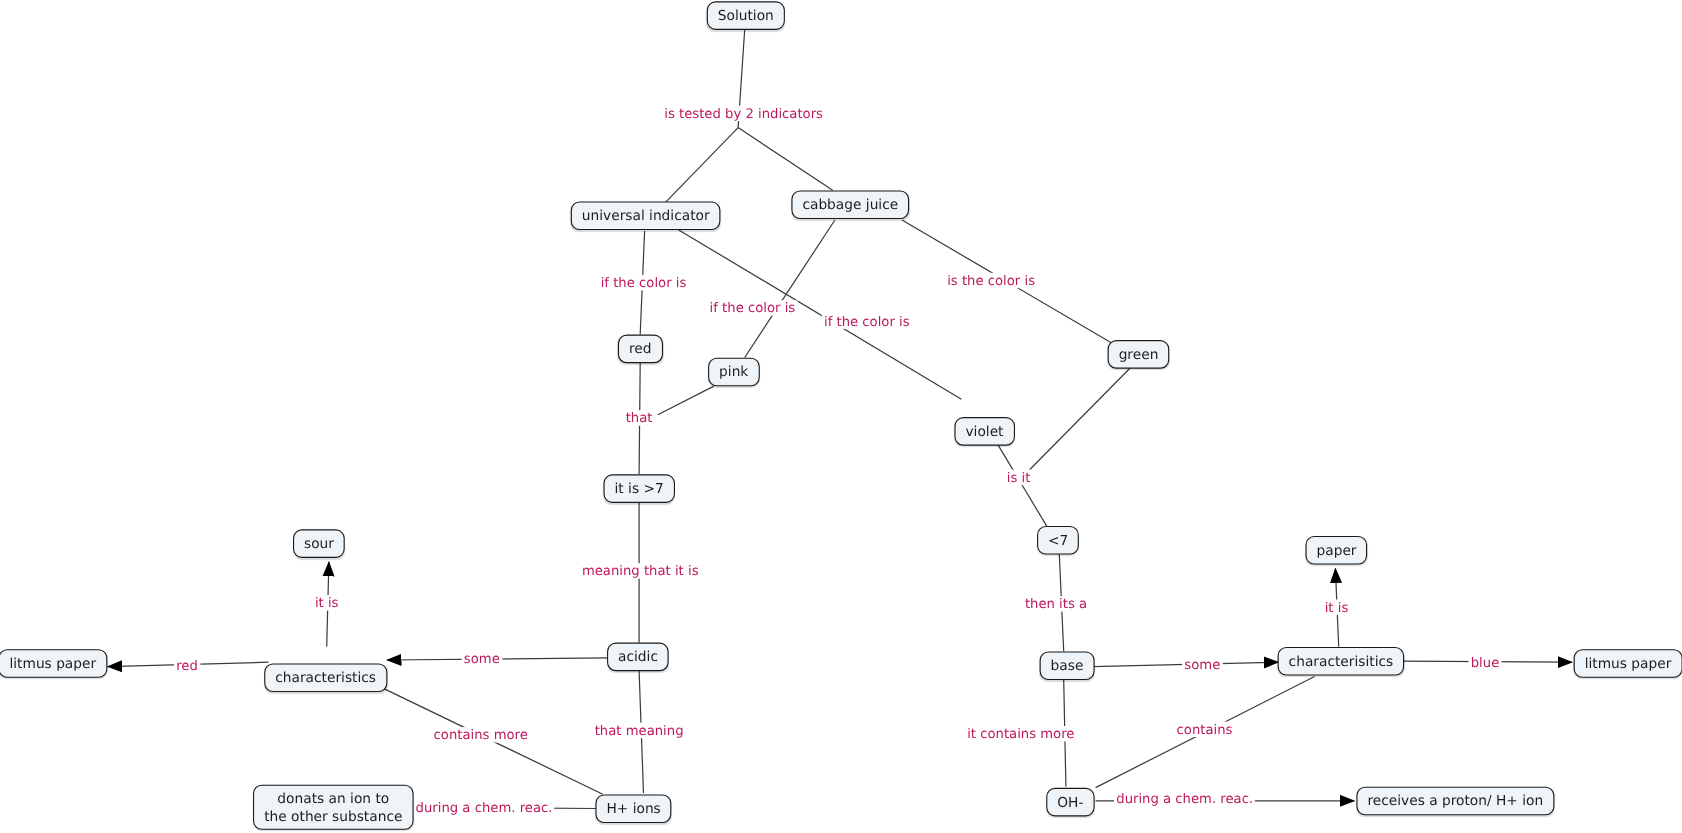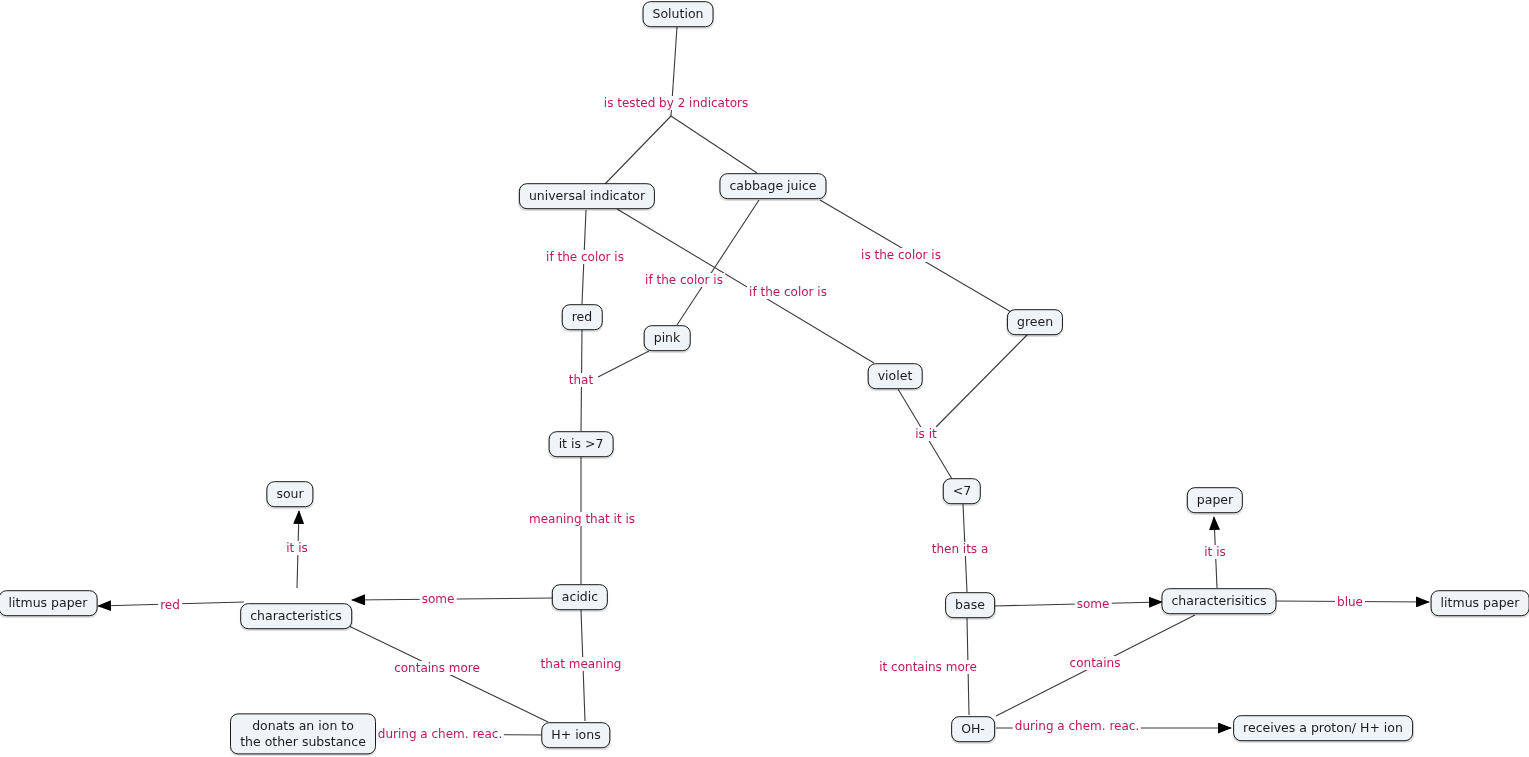--- a/index.html
+++ b/index.html
@@ -113,21 +113,21 @@
   <div class="edge-label" style="left:1095px;top:663px">contains</div>
   <div class="edge-label" style="left:440px;top:734px">during a chem. reac.</div>
   <div class="edge-label" style="left:1077px;top:726px">during a chem. reac.</div>
 
   <div class="node" style="left:678px;top:14px">Solution</div>
   <div class="node" style="left:587px;top:196px">universal indicator</div>
   <div class="node" style="left:773px;top:186px">cabbage juice</div>
   <div class="node" style="left:582px;top:317px">red</div>
   <div class="node" style="left:667px;top:338px">pink</div>
   <div class="node" style="left:1035px;top:322px">green</div>
-  <div class="node" style="left:895px;top:376px">violet</div>
+  <div class="node" style="left:895px;top:392px">violet</div>
   <div class="node" style="left:581px;top:444px">it is &gt;7</div>
   <div class="node" style="left:962px;top:491px">&lt;7</div>
   <div class="node" style="left:290px;top:494px">sour</div>
   <div class="node" style="left:1215px;top:500px">paper</div>
   <div class="node" style="left:48px;top:603px">litmus paper</div>
   <div class="node" style="left:296px;top:616px">characteristics</div>
   <div class="node" style="left:580px;top:597px">acidic</div>
   <div class="node" style="left:970px;top:605px">base</div>
   <div class="node" style="left:1219px;top:601px">characterisitics</div>
   <div class="node" style="left:1480px;top:603px">litmus paper</div>

